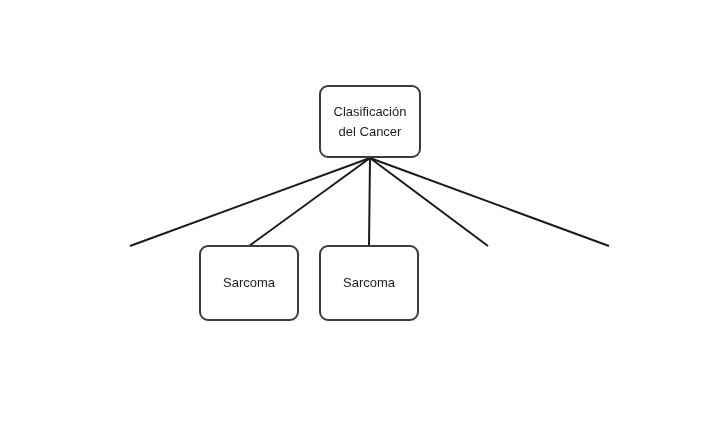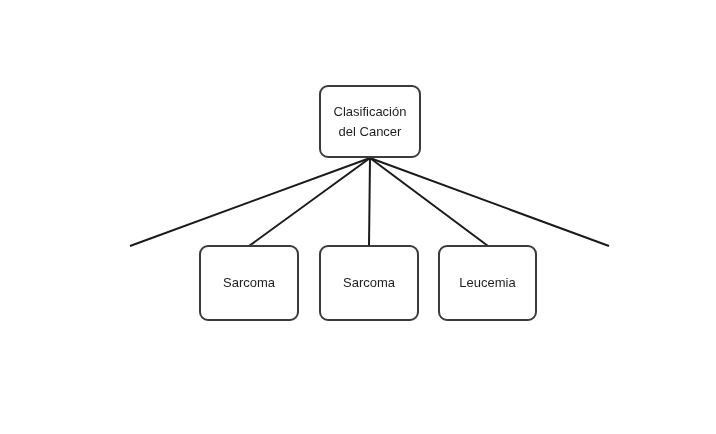--- a/index.html
+++ b/index.html
@@ -67,18 +67,15 @@
 
 
   <div class="node node-child-1">
     <span class="label">Sarcoma</span>
   </div>
 
   <div class="node node-child-2">
     <span class="label">Sarcoma</span>
   </div>
 
-  <div class="node node-child-3">
-    <span class="label">Leucemia</span>
-  </div>
 
 
 </div>
 
 </body></html>

